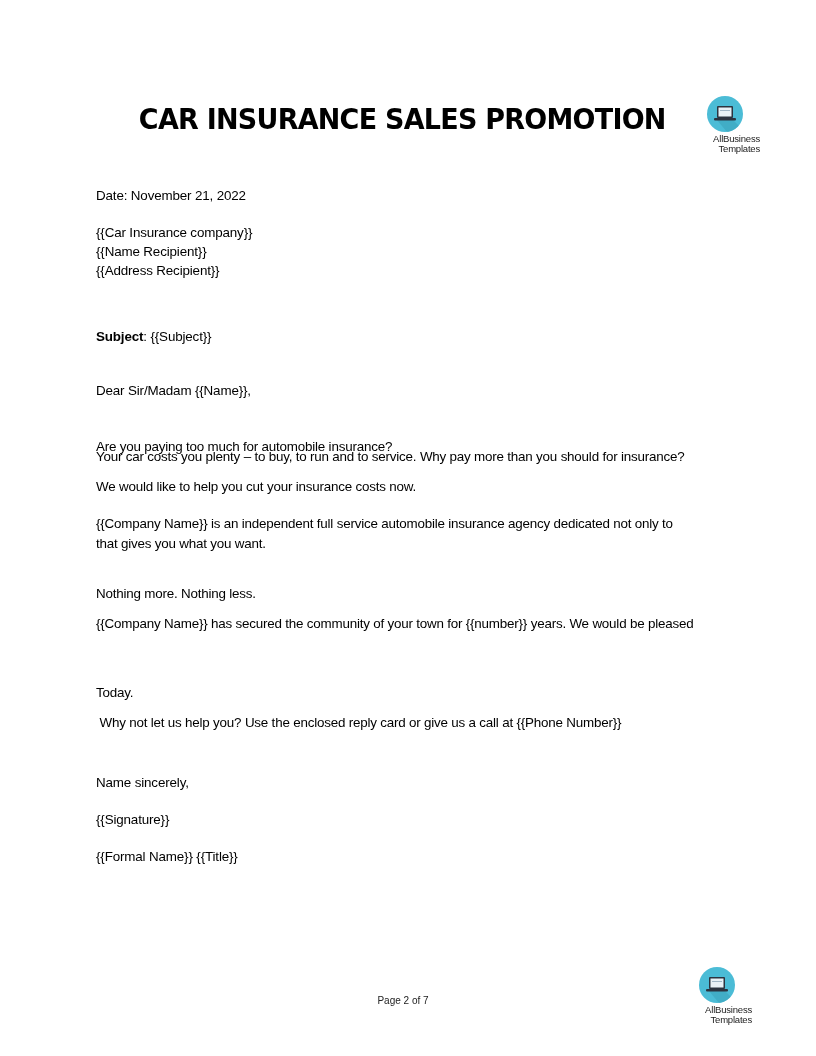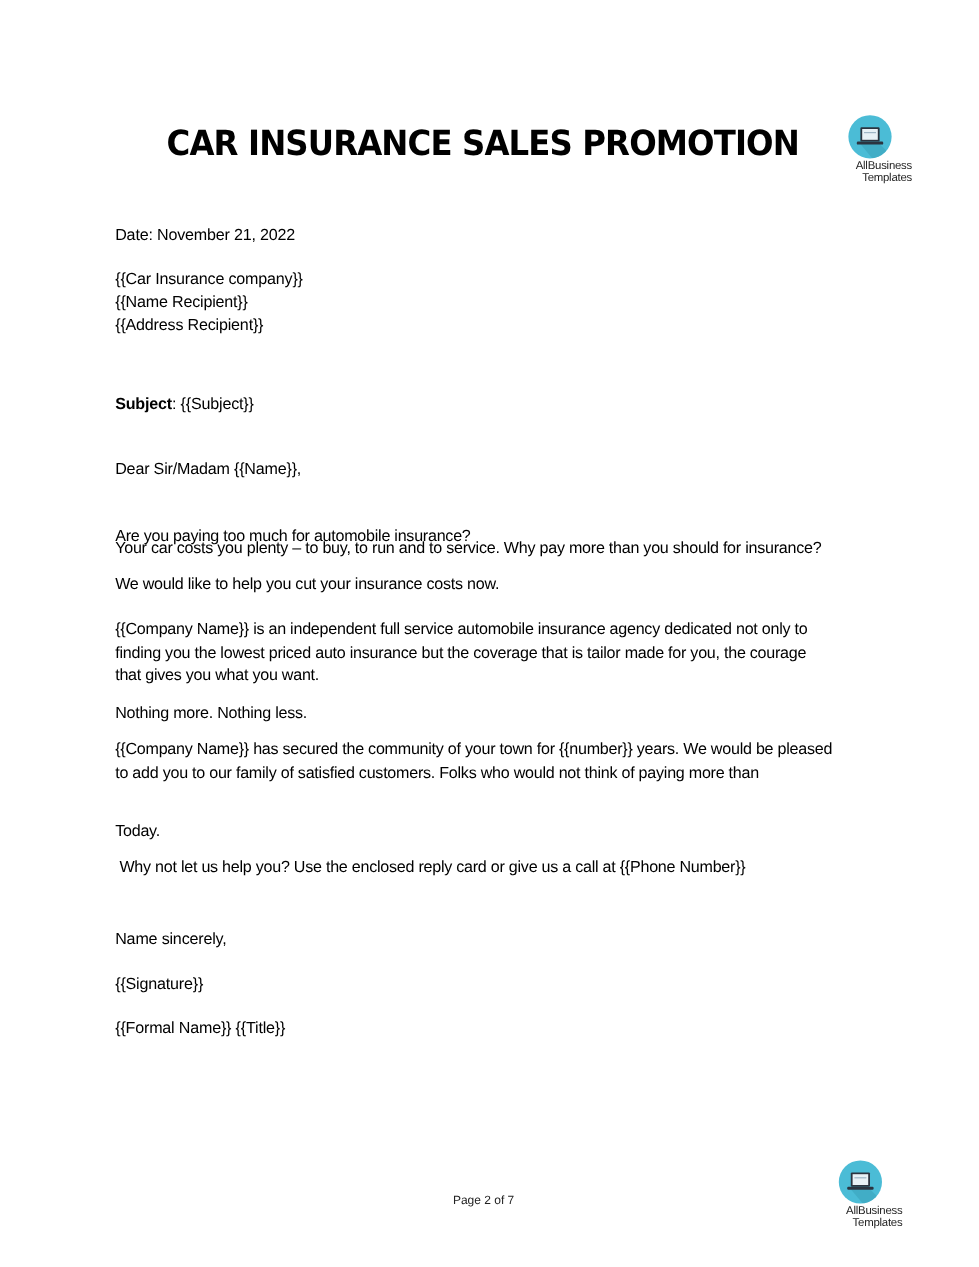--- a/index.html
+++ b/index.html
@@ -60,29 +60,27 @@
     <div>Are you paying too much for automobile insurance?</div>
   </div>
 <div class="para" style="top:447px">
     <div>Your car costs you plenty – to buy, to run and to service. Why pay more than you should for insurance?</div>
   </div>
 <div class="para" style="top:477px">
     <div>We would like to help you cut your insurance costs now.</div>
   </div>
 <div class="para" style="top:514px">
   <div>{{Company Name}} is an independent full service automobile insurance agency dedicated not only to</div>
-  <div>finding you the lowest priced auto insurance but the coverage that is tailor made for you, the courage</div>
   <div>that gives you what you want.</div>
 </div>
 <div class="para" style="top:584px">
     <div>Nothing more. Nothing less.</div>
   </div>
 <div class="para" style="top:614px">
   <div>{{Company Name}} has secured the community of your town for {{number}} years. We would be pleased</div>
-  <div>to add you to our family of satisfied customers. Folks who would not think of paying more than</div>
 </div>
 <div class="para" style="top:683px">
     <div>Today.</div>
   </div>
 <div class="para" style="top:713px; white-space:pre"><div> Why not let us help you? Use the enclosed reply card or give us a call at {{Phone Number}}</div></div>
 
 <div class="txt" style="top:773px">Name sincerely,</div>
 <div class="txt" style="top:810px">{{Signature}}</div>
 <div class="txt" style="top:847px">{{Formal Name}} {{Title}}</div>
 

